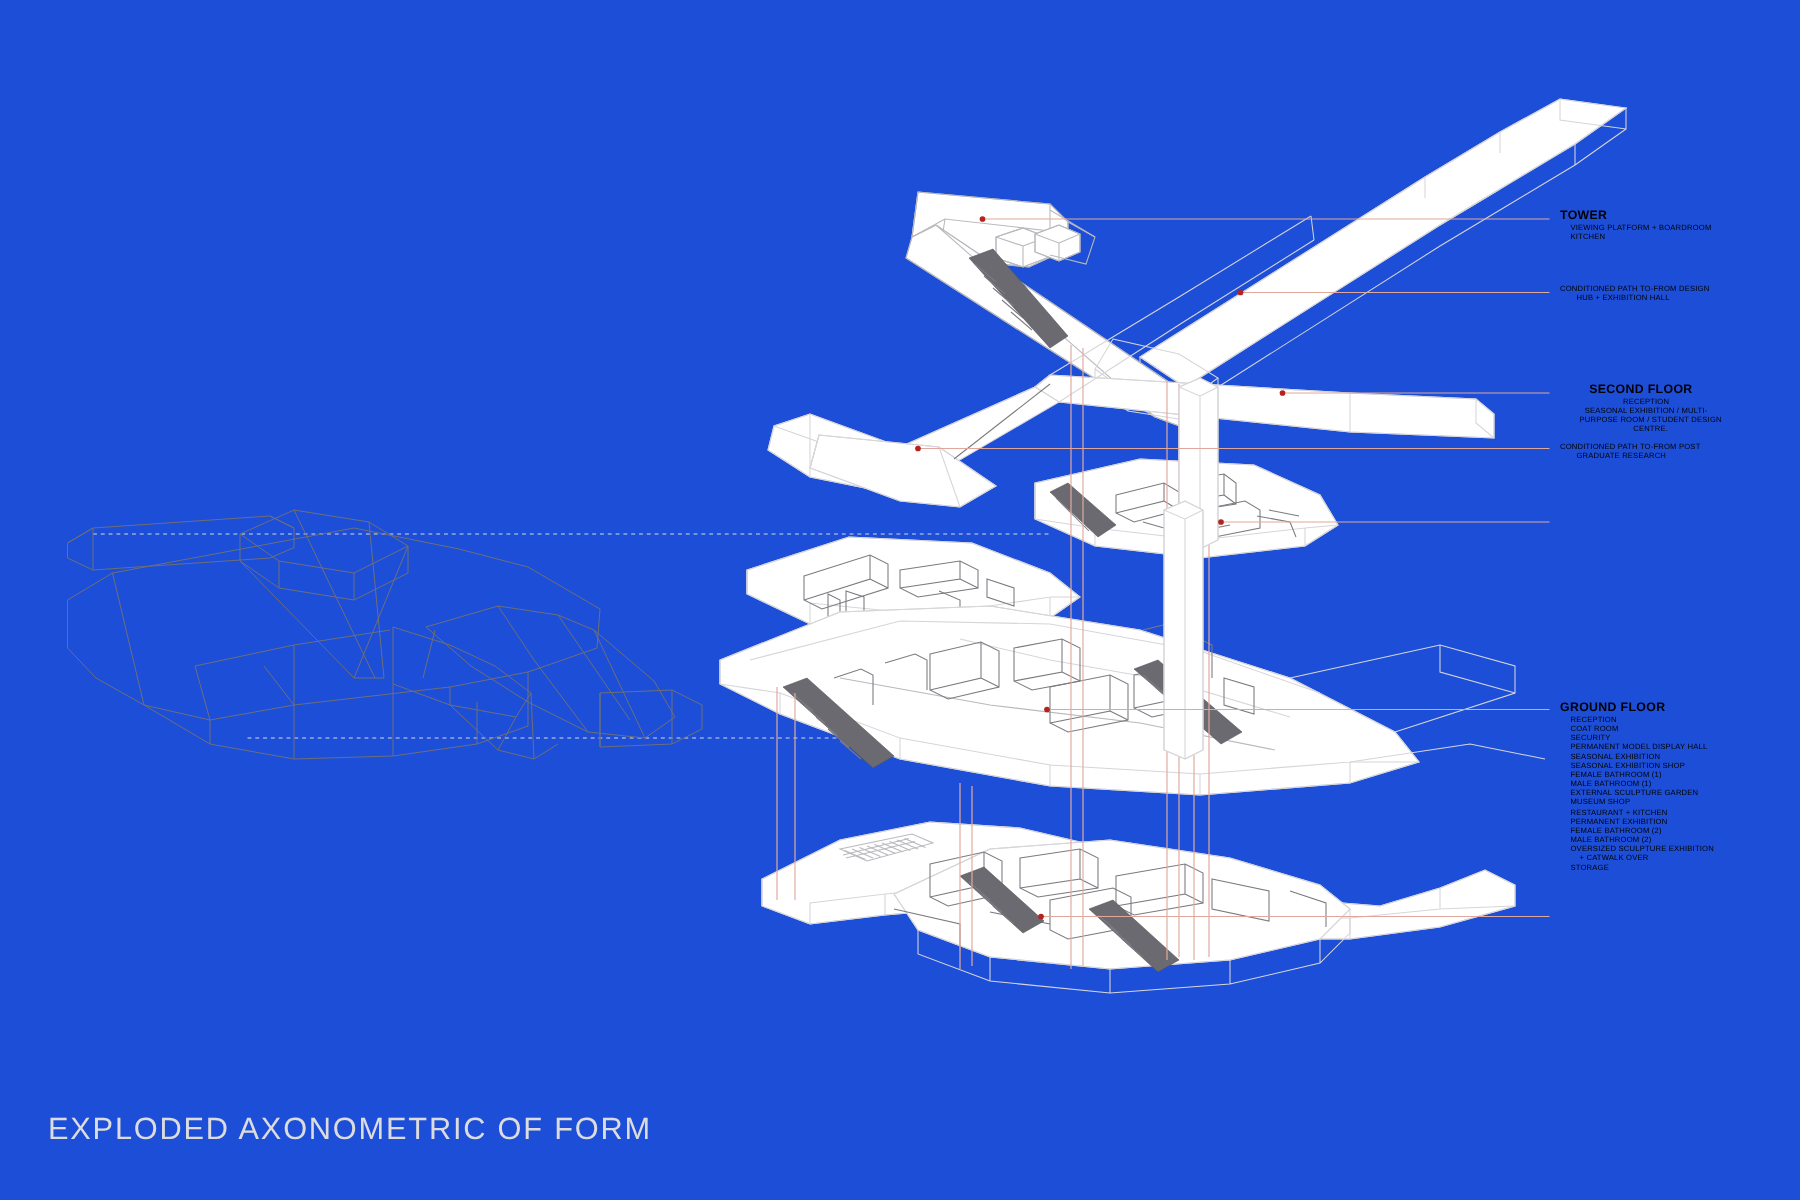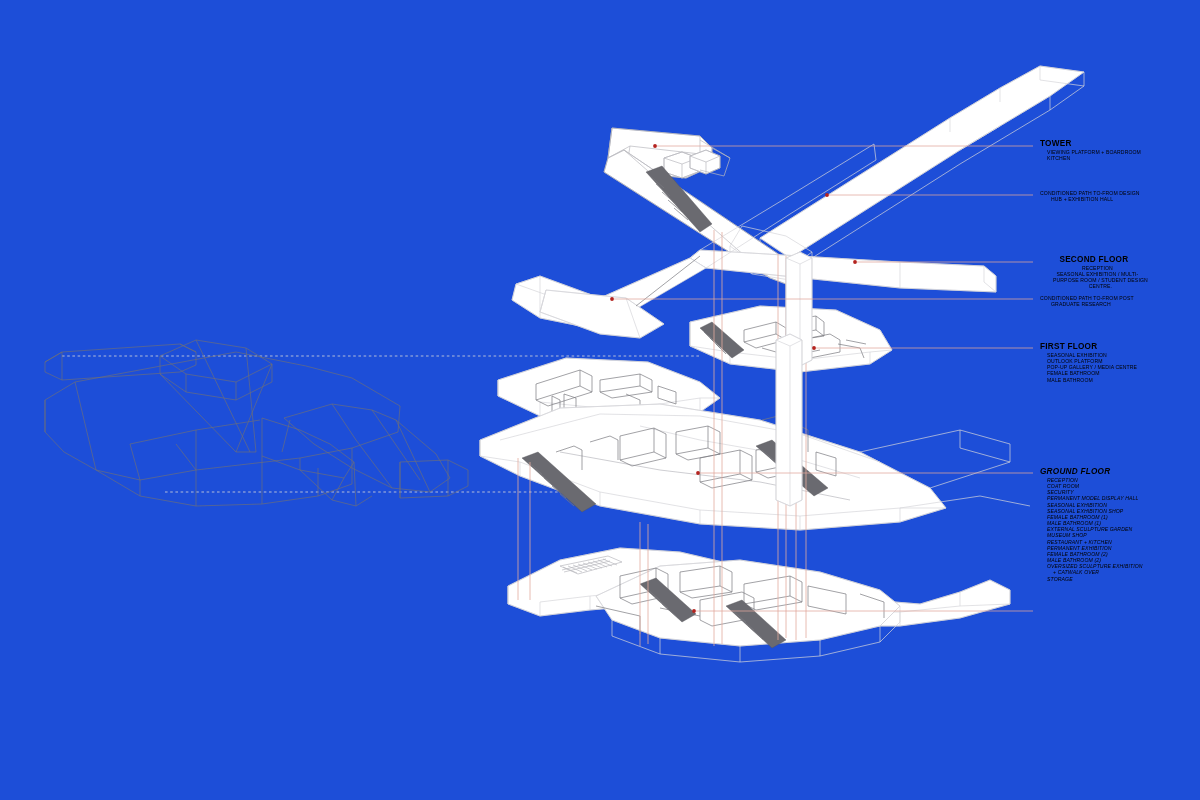--- a/index.html
+++ b/index.html
@@ -373,30 +373,22 @@
     <div class="sub">SEASONAL EXHIBITION / MULTI-</div>
     <div class="sub ind">PURPOSE ROOM / STUDENT DESIGN</div>
     <div class="sub ind">CENTRE.</div>
   </div>
 
   <div class="ann note" style="left:1040px;top:295px;">
     <div class="hd2">CONDITIONED PATH TO-FROM POST</div>
     <div class="hd2 ind">GRADUATE RESEARCH</div>
   </div>
 
-  <div class="ann" style="left:1040px;top:342px;">
-    <div class="hd">FIRST FLOOR</div>
-    <div class="sub">SEASONAL EXHIBITION</div>
-    <div class="sub">OUTLOOK PLATFORM</div>
-    <div class="sub">POP-UP GALLERY / MEDIA CENTRE</div>
-    <div class="sub">FEMALE BATHROOM</div>
-    <div class="sub">MALE BATHROOM</div>
-  </div>
-
-  <div class="ann" style="left:1040px;top:467px;font-style:italic;">
+
+  <div class="ann" style="left:1040px;top:467px;">
     <div class="hd">GROUND FLOOR</div>
     <div class="sub">RECEPTION</div>
     <div class="sub">COAT ROOM</div>
     <div class="sub">SECURITY</div>
     <div class="sub">PERMANENT MODEL DISPLAY HALL</div>
     <div class="sub">SEASONAL EXHIBITION</div>
     <div class="sub">SEASONAL EXHIBITION SHOP</div>
     <div class="sub">FEMALE BATHROOM (1)</div>
     <div class="sub">MALE BATHROOM (1)</div>
     <div class="sub">EXTERNAL SCULPTURE GARDEN</div>
@@ -404,14 +396,15 @@
     <div class="sub">RESTAURANT + KITCHEN</div>
     <div class="sub">PERMANENT EXHIBITION</div>
     <div class="sub">FEMALE BATHROOM (2)</div>
     <div class="sub">MALE BATHROOM (2)</div>
     <div class="sub">OVERSIZED SCULPTURE EXHIBITION</div>
     <div class="sub ind">+ CATWALK OVER</div>
     <div class="sub">STORAGE</div>
   </div>
 
 
+  <div id="title">EXPLODED AXONOMETRIC OF FORM</div>
 
 </div>
 
 </body></html>

